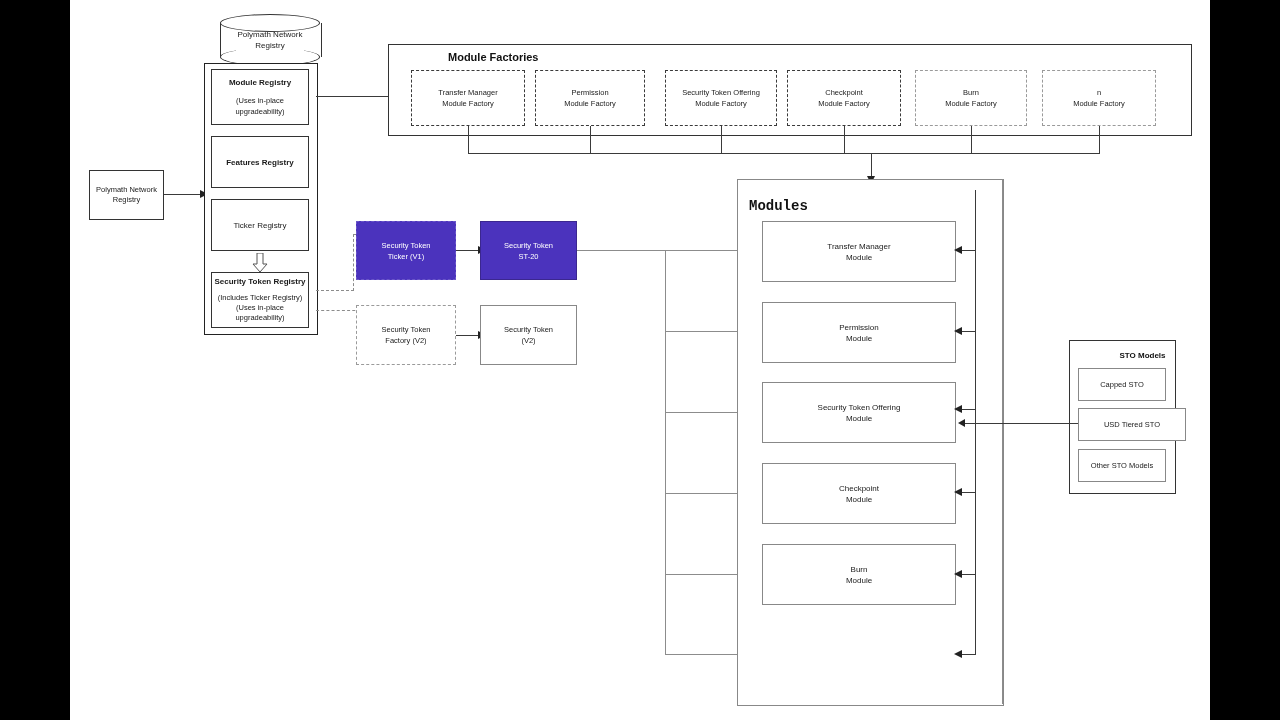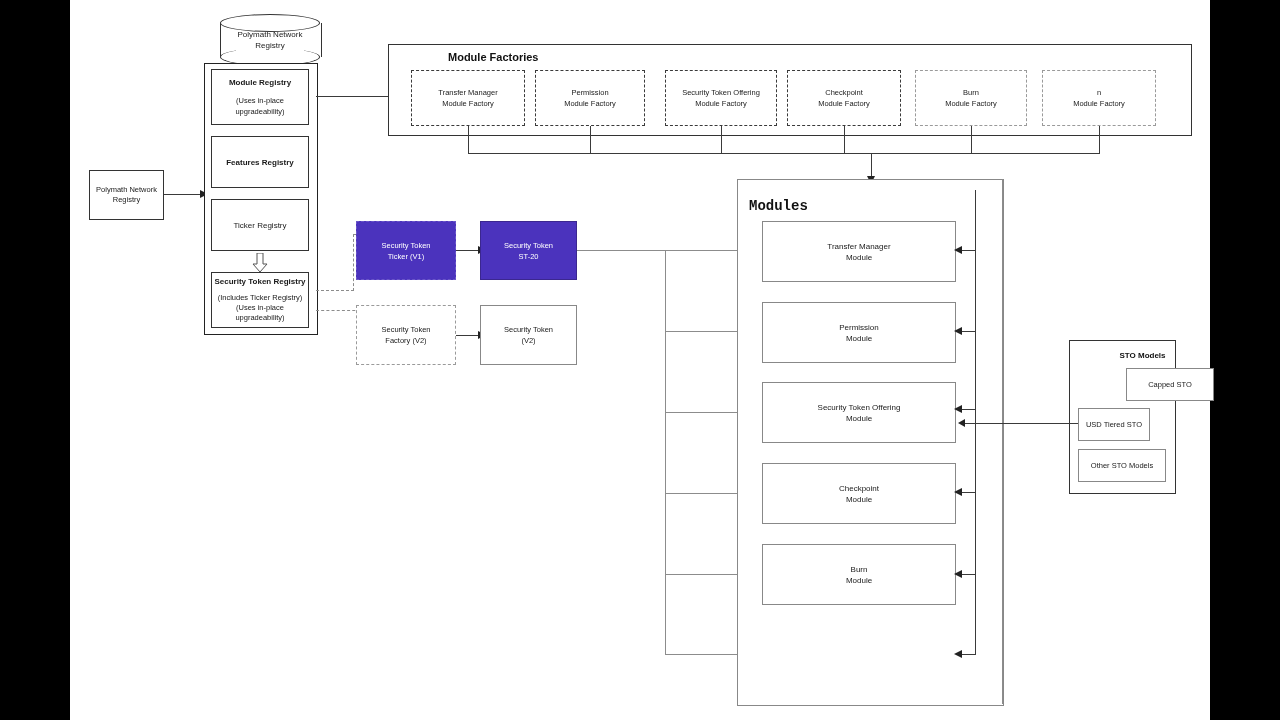--- a/index.html
+++ b/index.html
@@ -215,24 +215,24 @@
     <div class="ln h" style="left:888px;top:574px;width:18px;"></div>
     <div class="arw l" style="left:884px;top:570px;"></div>
     <div class="ln h" style="left:888px;top:654px;width:18px;"></div>
     <div class="arw l" style="left:884px;top:650px;"></div>
 
     <div class="ln v gray" style="left:932px;top:179px;height:525px;"></div>
 
     <div style="position:absolute;left:999px;top:340px;width:105px;height:152px;border:1px solid #333;background:#fff;"></div>
     <div class="sec-title" style="left:999px;top:351px;width:105px;text-align:center;font-size:8px;margin-left:21px;">STO Models</div>
 
-    <div class="box solid" style="left:1008px;top:368px;width:88px;height:33px;font-size:7.5px;margin-left:48px;">
+    <div class="box solid" style="left:1008px;top:368px;width:88px;height:33px;font-size:7.5px;">
       <span>Capped STO</span>
     </div>
-    <div class="box solid" style="left:1008px;top:408px;width:72px;height:33px;font-size:7.5px;">
+    <div class="box solid" style="left:1008px;top:408px;width:108px;height:33px;font-size:7.5px;">
       <span>USD Tiered STO</span>
     </div>
     <div class="box solid" style="left:1008px;top:449px;width:88px;height:33px;font-size:7.5px;">
       <span>Other STO Models</span>
     </div>
 
     <div class="ln h" style="left:894px;top:423px;width:114px;"></div>
     <div class="arw l-open" style="left:888px;top:419px;"></div>
 
   </div>

